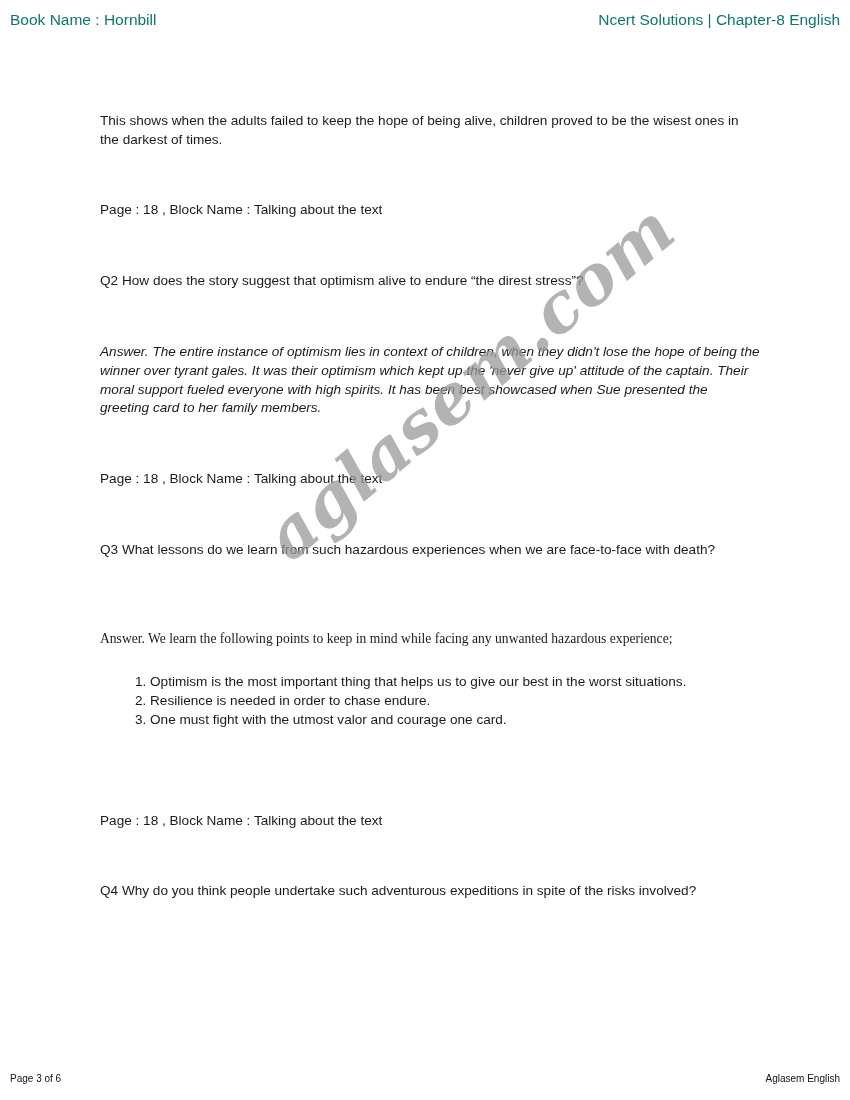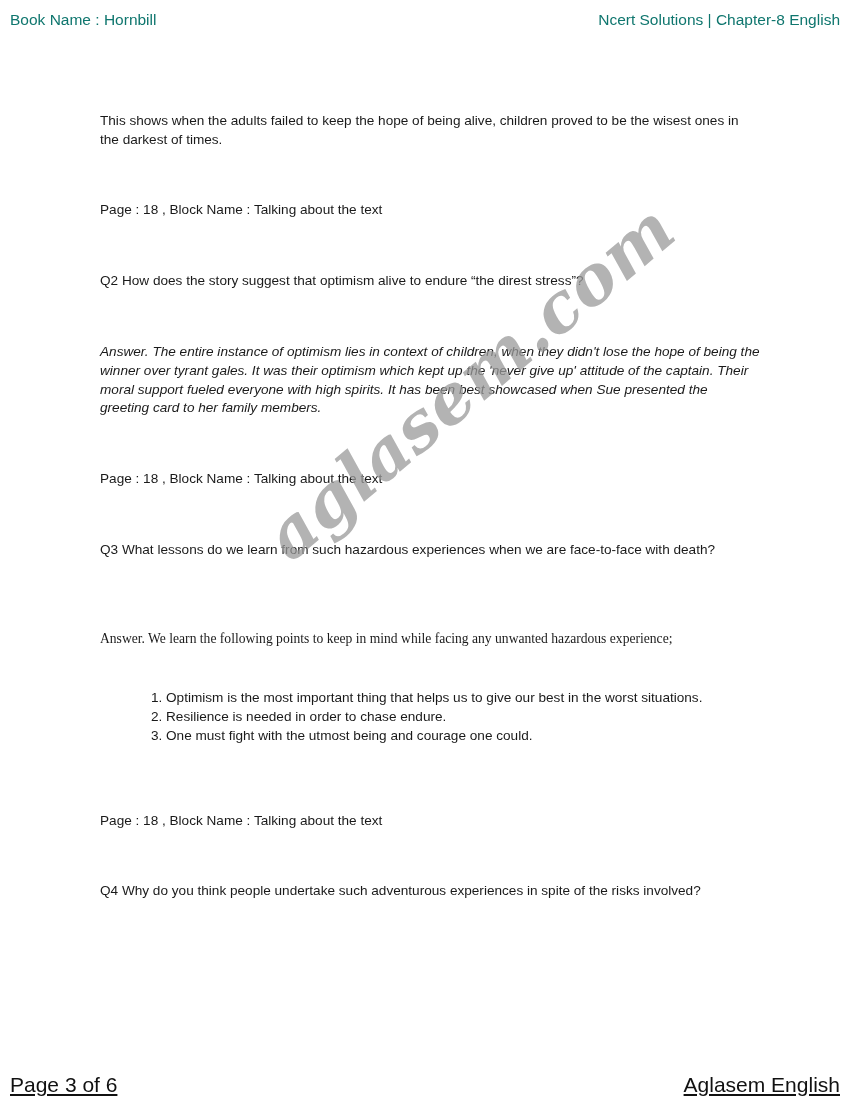--- a/index.html
+++ b/index.html
@@ -1,25 +1,25 @@
 <!DOCTYPE html>
 <html><head>
 <meta charset="utf-8">
 <style>
   html, body { margin:0; padding:0; background:#ffffff; }
   body { width:850px; height:1100px; position:relative; overflow:hidden;
          font-family:"Liberation Sans", sans-serif; color:#1a1a1a; }
   .hdr { position:absolute; top:11px; font-size:15.5px; color:#0f766e; }
   .hdr.left { left:10px; }
   .hdr.right { right:10px; }
-  .ftr { position:absolute; top:1073px; font-size:21px; color:#111;text-decoration:underline; }
+  .ftr { position:absolute; top:1073px; font-size:10px; color:#111; }
   .ftr.left { left:10px; }
   .ftr.right { right:10px; }
   .p { position:absolute; left:88px; width:660px; font-size:13.6px; line-height:18.8px; margin:12px; }
-  ol.list { position:absolute; left:100px; width:640px; margin:16px; padding-left:50px;
+  ol.list { position:absolute; left:100px; width:640px; margin:0; padding-left:50px;
             font-size:13.6px; line-height:18.8px; }
   ol.list li { padding-left:0; }
   .watermark { position:absolute; left:275px; top:545px; transform:translate(0,-50%) rotate(-40deg);
                transform-origin:left center; font-family:"DejaVu Serif", serif; font-style:italic;
                font-weight:bold; font-size:68px; color:#9a9a9a; opacity:0.75; white-space:nowrap;
                letter-spacing:1px; pointer-events:none; }
 </style>
 </head>
 <body>
 
@@ -36,23 +36,23 @@
 
 <p class="p" style="top:458px;">Page : 18 , Block Name : Talking about the text</p>
 
 <p class="p" style="top:529px;">Q3 What lessons do we learn from such hazardous experiences when we are face-to-face with death?</p>
 
 <p class="p" style="top:618px;font-family:Liberation Serif, serif;">Answer.  We learn the following points to keep in mind while facing any unwanted hazardous experience;</p>
 
 <ol class="list" style="top:673px;">
   <li>Optimism is the most important thing that helps us to give our best in the worst situations.</li>
   <li>Resilience is needed in order to chase endure.</li>
-  <li>One must fight with the utmost being and courage one could.</li>
+  <li>One must fight with the utmost valor and courage one card.</li>
 </ol>
 
 <p class="p" style="top:800px;">Page : 18 , Block Name : Talking about the text</p>
 
-<p class="p" style="top:870px;">Q4 Why do you think people undertake such adventurous experiences in spite of the risks involved?</p>
+<p class="p" style="top:870px;">Q4 Why do you think people undertake such adventurous expeditions in spite of the risks involved?</p>
 
 <div class="watermark">aglasem.com</div>
 
 <div class="ftr left">Page 3 of 6</div>
 <div class="ftr right">Aglasem English</div>
 
 </body></html>

